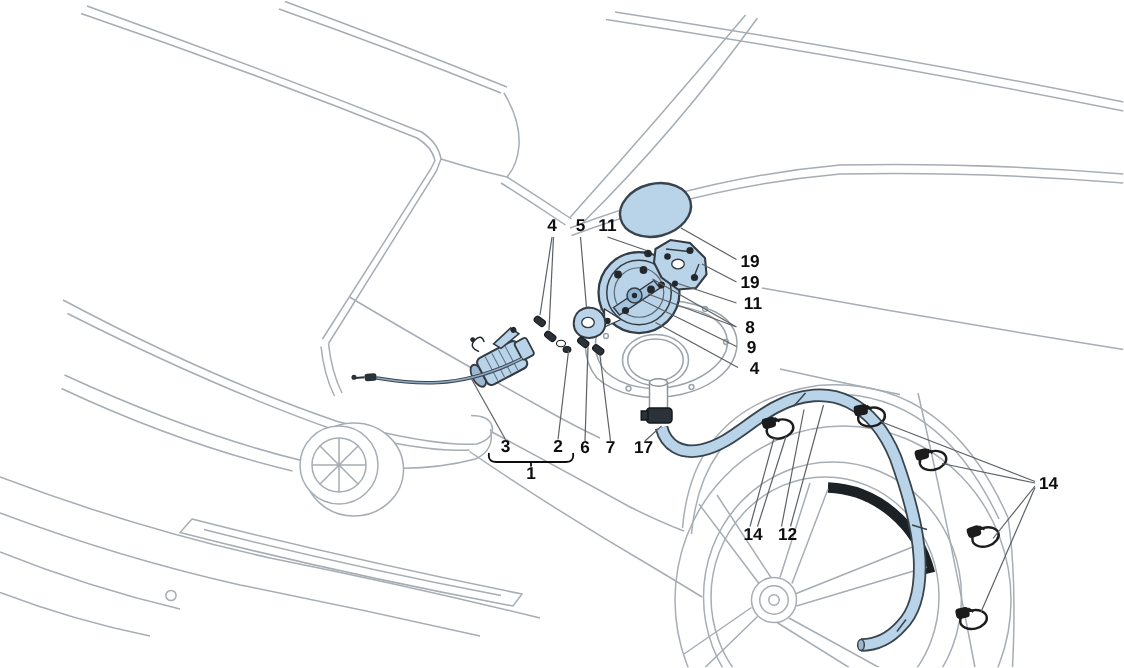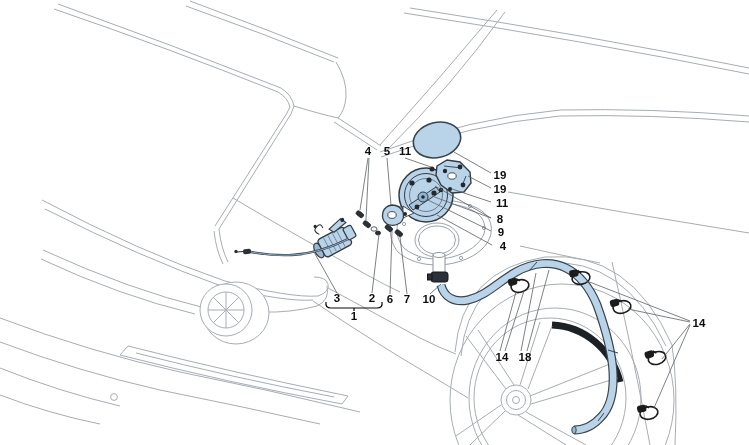--- a/index.html
+++ b/index.html
@@ -258,18 +258,18 @@
   <div class="callout" style="left:500px;top:176px;">19</div>
   <div class="callout" style="left:500px;top:190px;">19</div>
   <div class="callout" style="left:502px;top:204px;">11</div>
   <div class="callout" style="left:500px;top:220px;">8</div>
   <div class="callout" style="left:501px;top:233px;">9</div>
   <div class="callout" style="left:503px;top:247px;">4</div>
   <div class="callout" style="left:337px;top:299px;">3</div>
   <div class="callout" style="left:372px;top:299px;">2</div>
   <div class="callout" style="left:390px;top:300px;">6</div>
   <div class="callout" style="left:407px;top:300px;">7</div>
-  <div class="callout" style="left:429px;top:300px;">10</div>
+  <div class="callout" style="left:429px;top:300px;">17</div>
   <div class="callout" style="left:354px;top:317px;">1</div>
   <div class="callout" style="left:502px;top:358px;">14</div>
-  <div class="callout" style="left:525px;top:358px;">18</div>
+  <div class="callout" style="left:525px;top:358px;">12</div>
   <div class="callout" style="left:699px;top:324px;">14</div>
 </div>
 
 </body></html>

